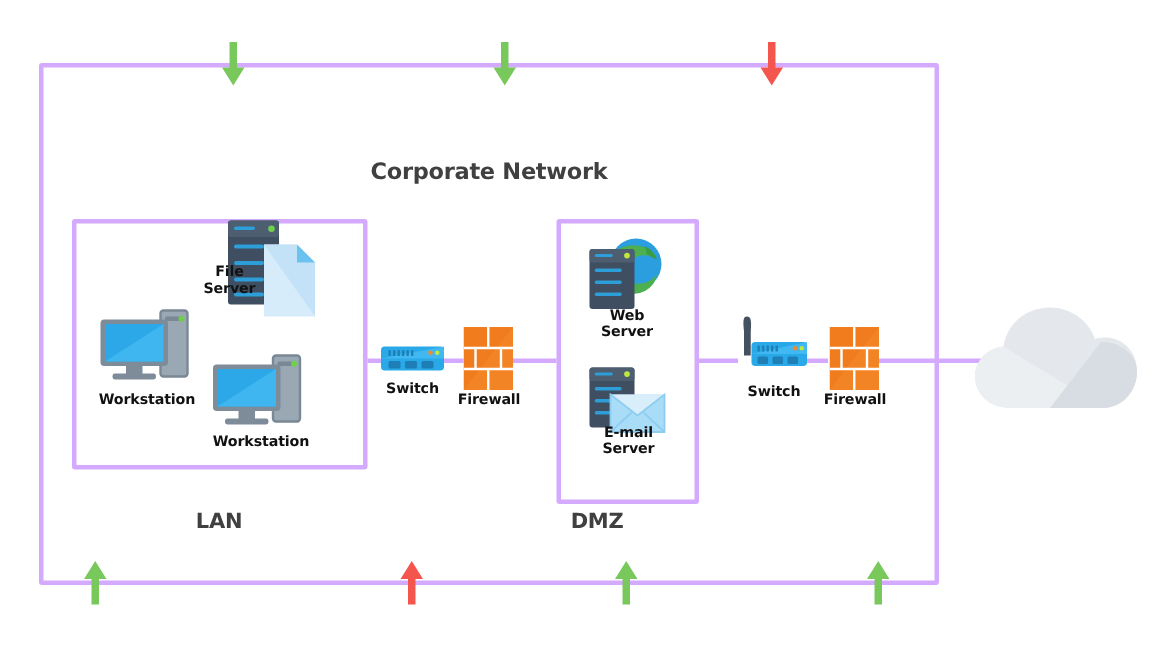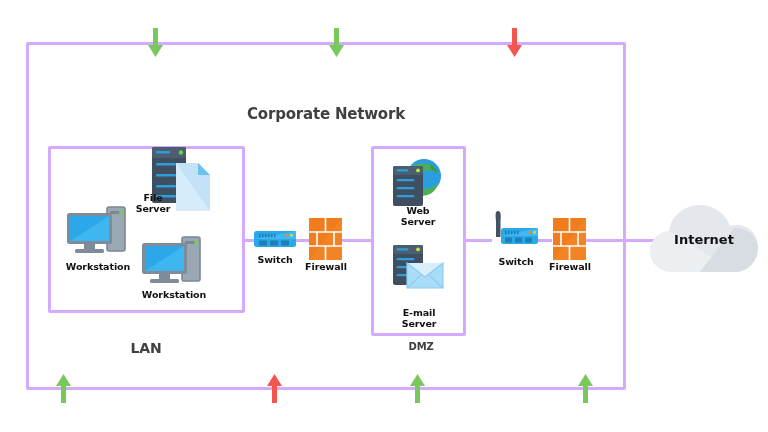--- a/index.html
+++ b/index.html
@@ -42,21 +42,21 @@
     text-align: center;
     line-height: 1.12;
     white-space: pre-line;
     letter-spacing: -0.2px;
   }
   #corp-title {
     left: 176px; top: 106px; width: 300px;
     font-size: 15px;
   }
   #lan-label  { left: 96px;  top: 317px; width: 100px; font-size: 14px; margin-top: 24px; }
-  #dmz-label  { left: 371px; top: 341px; width: 100px; font-size: 10px; }
+  #dmz-label  { left: 348px; top: 341px; width: 100px; font-size: 14px; }
 
   .node-label {
     position: absolute;
     font-size: 9.5px;
     font-weight: bold;
     color: #111111;
     text-align: center;
     line-height: 1.15;
     white-space: pre-line;
     letter-spacing: -0.1px;
@@ -173,21 +173,21 @@
       <rect x="6" y="18" width="20" height="2.6" rx="1.3" fill="#2d9ed8"></rect>
       <rect x="6" y="29" width="20" height="2.6" rx="1.3" fill="#2d9ed8"></rect>
       <rect x="6" y="40" width="20" height="2.6" rx="1.3" fill="#2d9ed8"></rect>
       <rect x="6" y="50" width="20" height="2.6" rx="1.3" fill="#2d9ed8"></rect>
 
       <path d="M26 18 L48 18 L60 30 L60 66 L26 66 Z" fill="#d6ecfb"></path>
       <path d="M26 18 L48 18 L60 30 L60 66 Z" fill="#c3e2f8"></path>
       <path d="M48 18 L60 30 L48 30 Z" fill="#6cc2ef"></path>
     </svg>
   </div>
-  <div class="node-label" style="left:118px; top:193px; width:70px;">File
+  <div class="node-label" style="left:118px; top:177px; width:70px;">File
 Server</div>
 
   <div class="icon" style="left:65px; top:203px;">
     <svg width="66" height="56" viewBox="0 0 66 56">
 
       <rect x="42" y="4" width="18" height="44" rx="2" fill="#9aa8b4"></rect>
       <rect x="42" y="4" width="18" height="44" rx="2" fill="none" stroke="#7a8895" stroke-width="1.6"></rect>
       <rect x="45" y="8" width="12" height="3" rx="1" fill="#7a8895"></rect>
       <circle cx="56" cy="9.5" r="2" fill="#6fd04a"></circle>
 
@@ -284,21 +284,21 @@
       <rect x="5.5" y="15" width="18" height="2.3" rx="1.1" fill="#2d9ed8"></rect>
       <rect x="5.5" y="23" width="18" height="2.3" rx="1.1" fill="#2d9ed8"></rect>
       <rect x="5.5" y="31" width="18" height="2.3" rx="1.1" fill="#2d9ed8"></rect>
 
       <rect x="16" y="20" width="36" height="25" rx="1.5" fill="#a9ddf7"></rect>
       <path d="M16 20 L34 34 L52 20 Z" fill="#d8eefb"></path>
       <path d="M16 20 L34 34 L52 20 L52 45 L16 45 Z" fill="none" stroke="#8fcdf0" stroke-width="1.2"></path>
       <path d="M16 45 L30 32 M52 45 L38 32" stroke="#8fcdf0" stroke-width="1.2" fill="none"></path>
     </svg>
   </div>
-  <div class="node-label" style="left:386px; top:308px; width:66px;">E-mail
+  <div class="node-label" style="left:386px; top:284px; width:66px;">E-mail
 Server</div>
 
   <div class="icon" style="left:492px; top:209px;">
     <svg width="48" height="42" viewBox="0 0 48 42">
 
       <path d="M6 2 C9 2 9 6 8.5 12 L8.5 28 L4 28 L4 12 C3.5 6 3 2 6 2 Z" fill="#44515e"></path>
 
       <rect x="9" y="19" width="37" height="16" rx="2.5" fill="#29a9e8"></rect>
       <path d="M9 27 L46 19 L46 27 Z" fill="#42b8f2"></path>
       <g fill="#1d7fb5">
@@ -337,15 +337,14 @@
 
   <div id="internet-cloud">
     <svg width="112" height="90" viewBox="0 0 112 90">
       <path d="M26 76 C11 76 2 66 2 55 C2 45 10 36 21 35 C23 20 36 9 52 9
                C66 9 78 18 82 30 C84 29 87 29 89 29 C101 29 110 39 110 51
                C110 64 101 76 87 76 Z" fill="#e4e8ec"></path>
       <path d="M26 76 C11 76 2 66 2 55 C2 45 10 36 21 35 L88 76 Z" fill="#eceff2"></path>
       <path d="M86 32 C100 32 110 41 110 52 C110 65 100 76 87 76 L52 76 Z" fill="#d7dde2"></path>
     </svg>
   </div>
-  <div id="internet-text">Internet</div>
 
 </div>
 
 </body></html>

